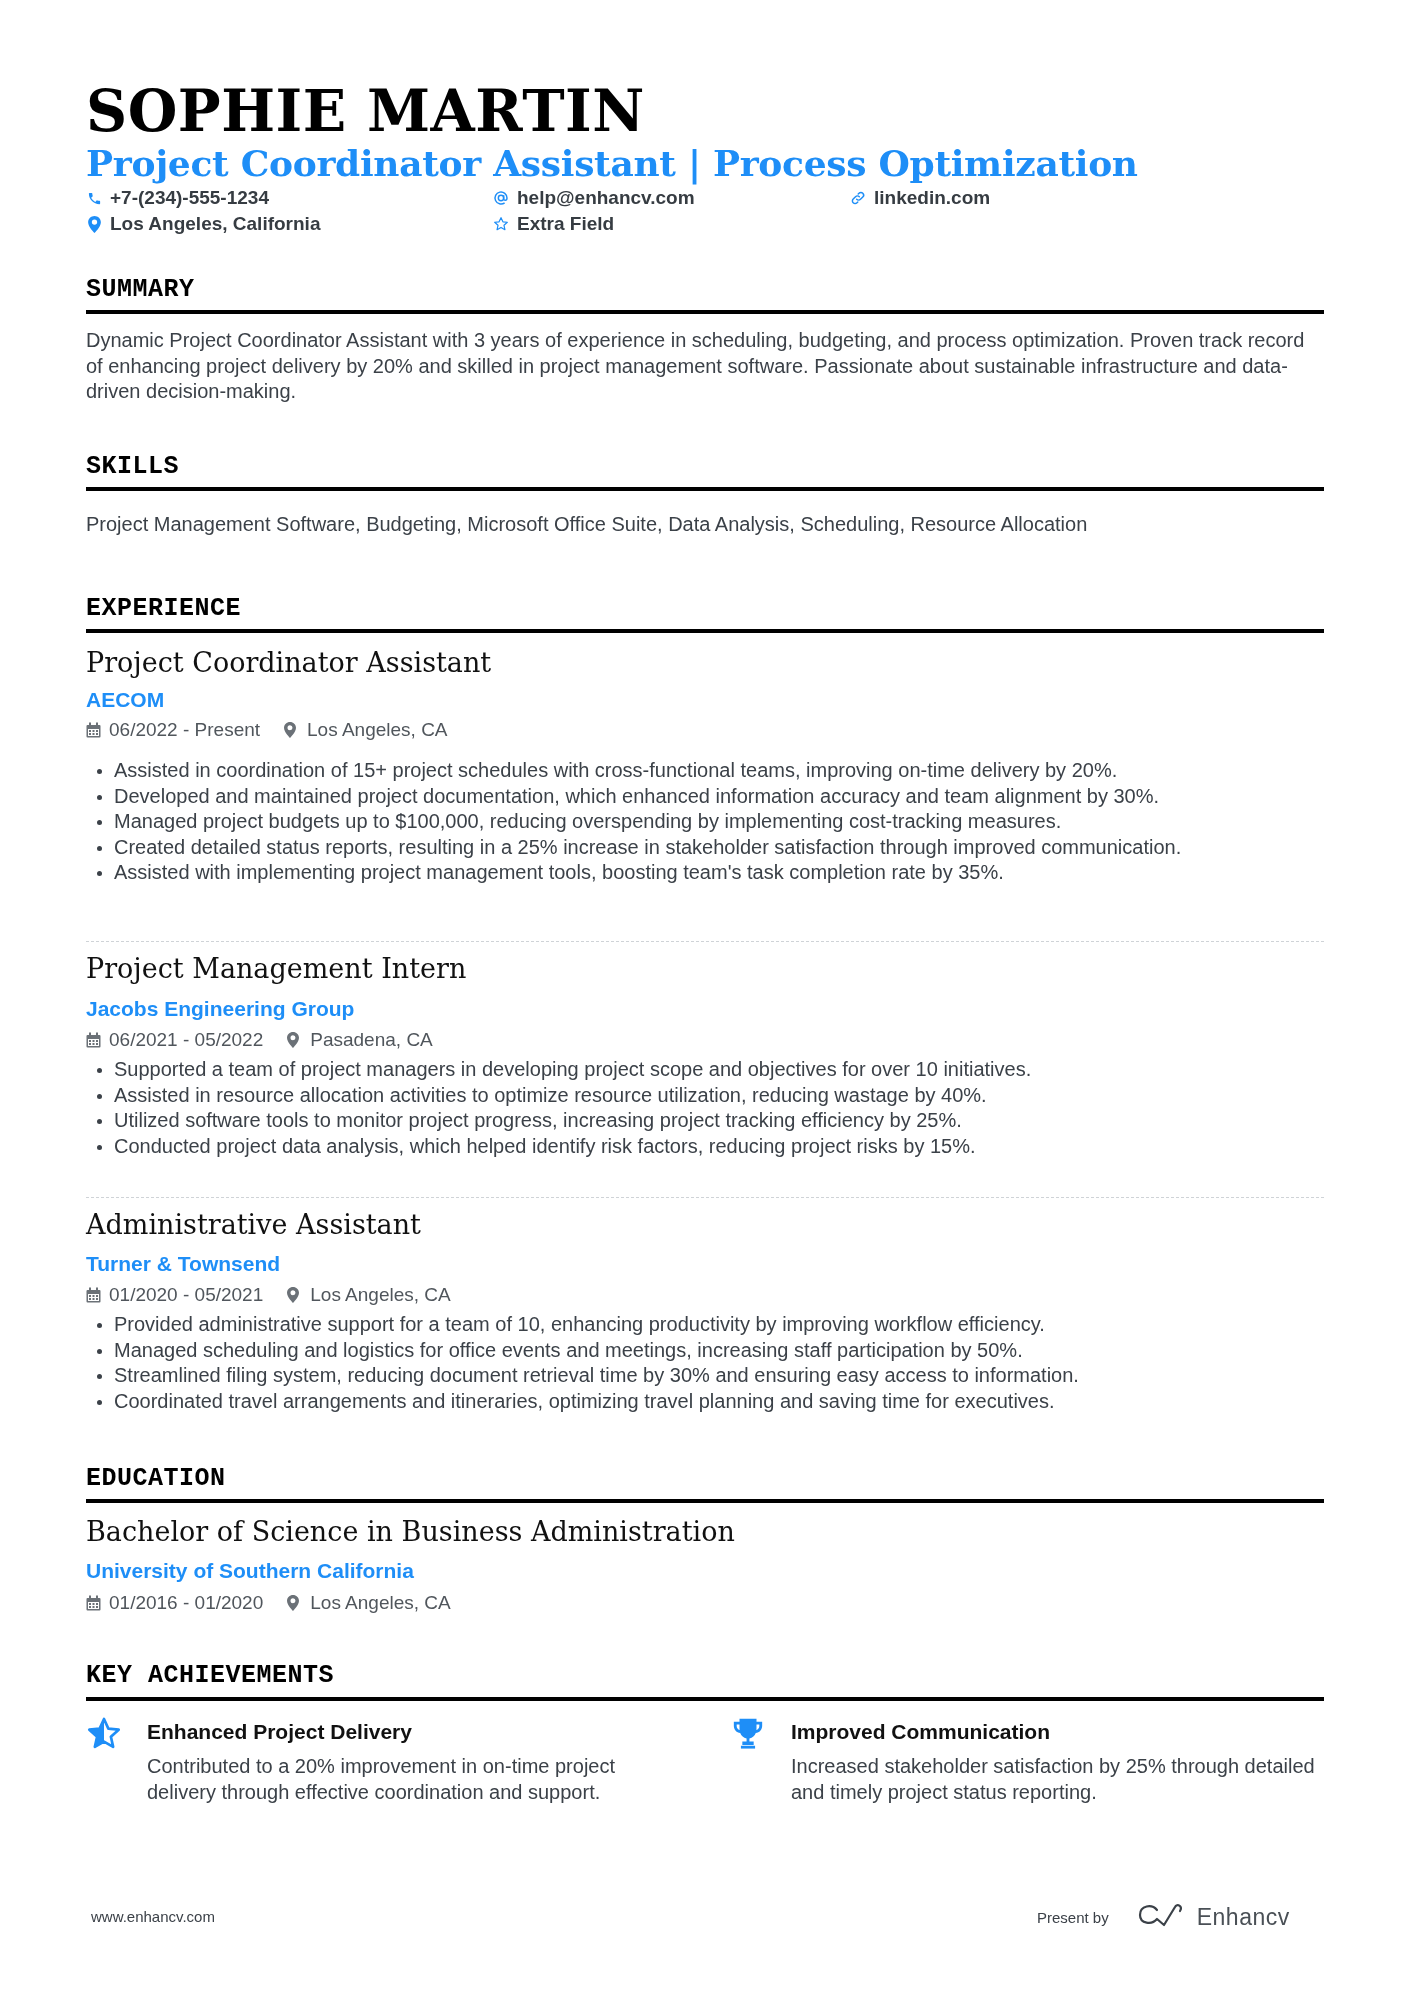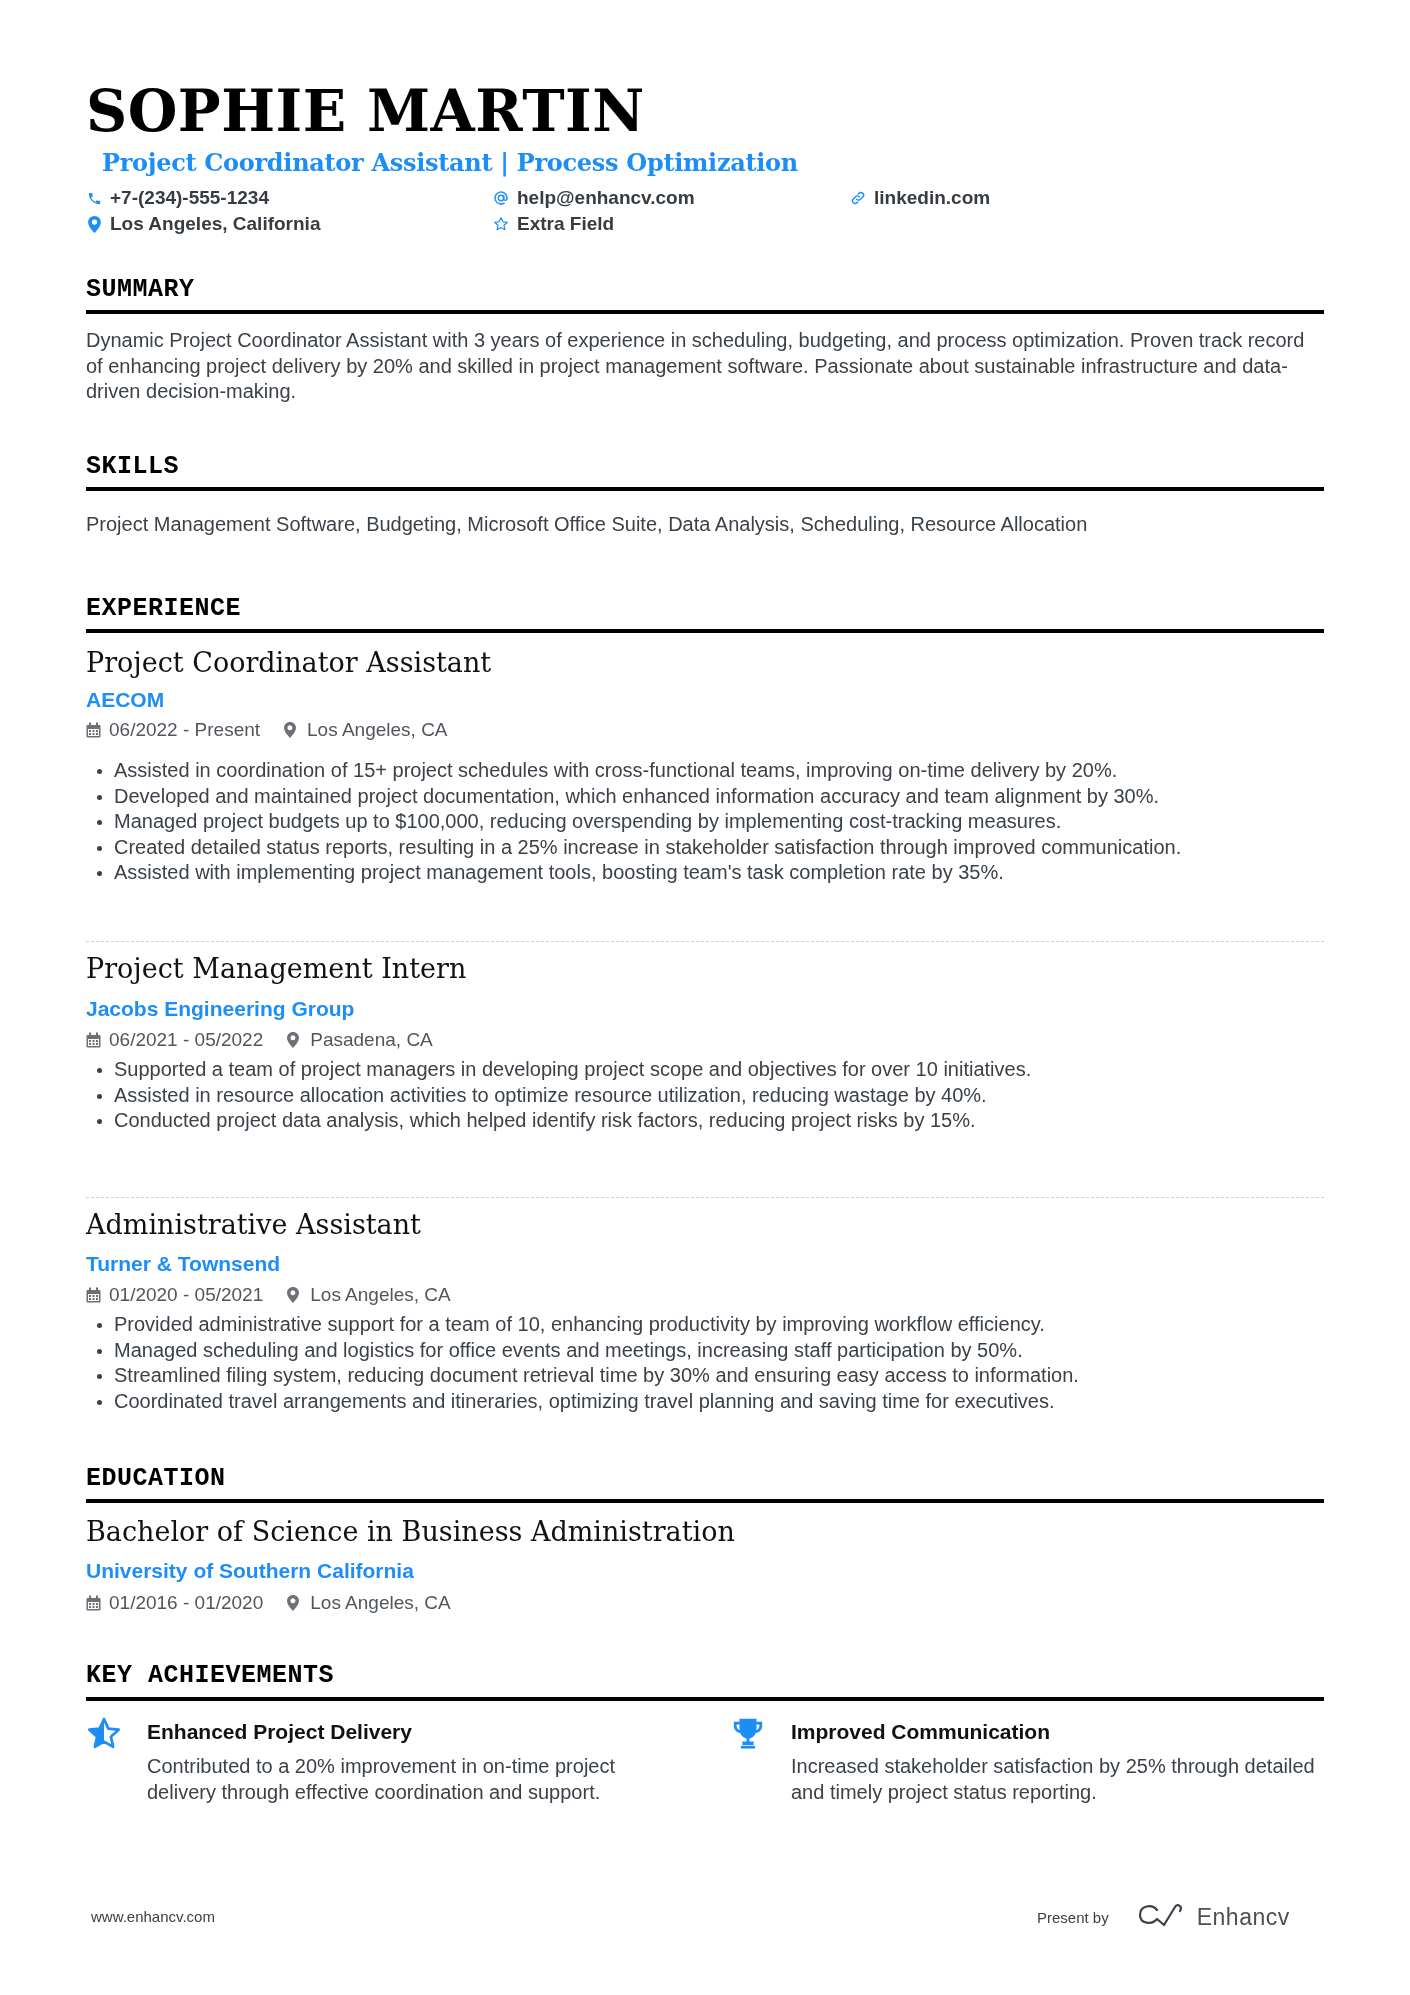--- a/index.html
+++ b/index.html
@@ -2,21 +2,21 @@
 <html><head>
   <meta charset="utf-8">
   <style>
     * { box-sizing: border-box; margin: 0; padding: 0; }
     html, body { width: 1410px; height: 1995px; background: #ffffff; overflow: hidden; }
     body { position: relative; font-family: "DejaVu Sans", sans-serif; color: #3b4148; }
     .page { position: absolute; left: 86px; top: 0; width: 1238px; }
 
     
     .name { position: absolute; top: 78px; left: 0; font-family: "DejaVu Serif", serif; font-weight: bold; font-size: 57px; color: #000; letter-spacing: 0.5px; line-height: 66px; white-space: nowrap; }
-    .headline { position: absolute; top: 146px; left: 0; font-family: "DejaVu Serif", serif; font-weight: bold; font-size: 24px; color: #1e8ef7; line-height: 34px; white-space: nowrap; letter-spacing: -0.3px; margin-left: 16px; }
+    .headline { position: absolute; top: 146px; left: 0; font-family: "DejaVu Serif", serif; font-weight: bold; font-size: 36px; color: #1e8ef7; line-height: 34px; white-space: nowrap; letter-spacing: -0.3px; }
     .contact { position: absolute; font-family: "Liberation Sans", sans-serif; font-weight: bold; font-size: 19px; color: #363c42; line-height: 24px; white-space: nowrap; display: flex; align-items: center; }
     .contact .ic { width: 16px; height: 16px; margin-right: 8px; display: inline-flex; align-items: center; justify-content: center; }
 
     
     .section-title { position: absolute; left: 0; font-family: Liberation Mono, monospace; font-weight: bold; font-size: 25px; color: #000; line-height: 40px; letter-spacing: 0.5px; white-space: nowrap; }
     .rule { position: absolute; left: 0; width: 1238px; height: 4px; background: #000; }
     .body-text { position: absolute; left: 0; width: 1238px; font-family: "Liberation Sans", sans-serif; font-size: 20px; line-height: 25.5px; color: #3b4148; }
 
     .job-title { position: absolute; left: 0; font-family: "DejaVu Serif", serif; font-size: 27px; color: #111; line-height: 34px; white-space: nowrap; }
     .company { position: absolute; left: 0; font-family: "Liberation Sans", sans-serif; font-weight: bold; font-size: 21px; color: #1e8ef7; line-height: 26px; white-space: nowrap; }
@@ -158,20 +158,21 @@
     <span class="ic">
       <svg width="12" height="16" viewBox="0 0 24 32">
           <path fill="#6b7177" d="M12 0C5.4 0 0 5.2 0 11.7 0 20.5 12 32 12 32s12-11.5 12-20.3C24 5.2 18.6 0 12 0zm0 16.5a5 5 0 1 1 0-10 5 5 0 0 1 0 10z"></path>
         </svg>
     </span>
     <span>Pasadena, CA</span>
   </div>
   <ul class="bullets" style="top:1057px;">
     <li>Supported a team of project managers in developing project scope and objectives for over 10 initiatives.</li>
     <li>Assisted in resource allocation activities to optimize resource utilization, reducing wastage by 40%.</li>
+    <li>Utilized software tools to monitor project progress, increasing project tracking efficiency by 25%.</li>
     <li>Conducted project data analysis, which helped identify risk factors, reducing project risks by 15%.</li>
   </ul>
   <div class="dash" style="top:1197px;"></div>
 
   <div class="job-title" style="top:1208px;">Administrative Assistant</div>
   <div class="company" style="top:1251px;">Turner &amp; Townsend</div>
   <div class="meta" style="top:1283px;">
     <span class="ic">
       <svg width="15" height="16" viewBox="0 0 15 16">
           <rect x="0.5" y="3" width="14" height="12.5" rx="1" fill="#6b7177"></rect>

